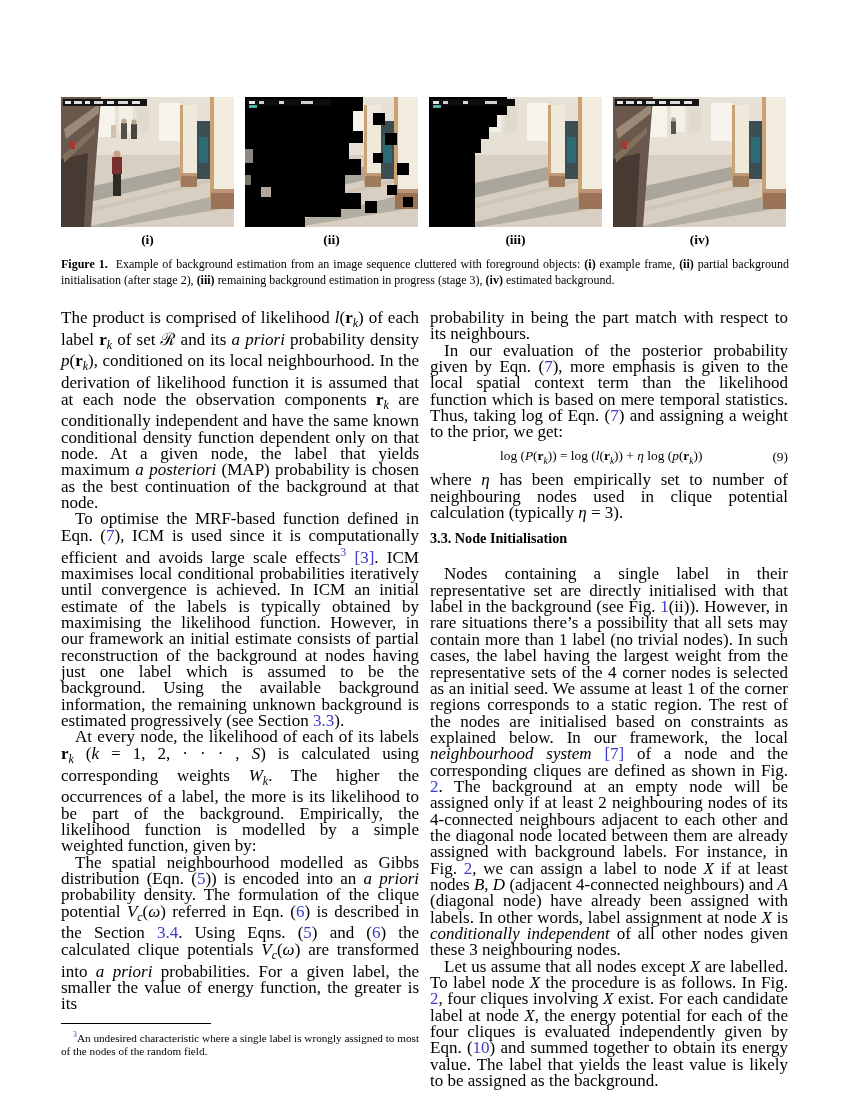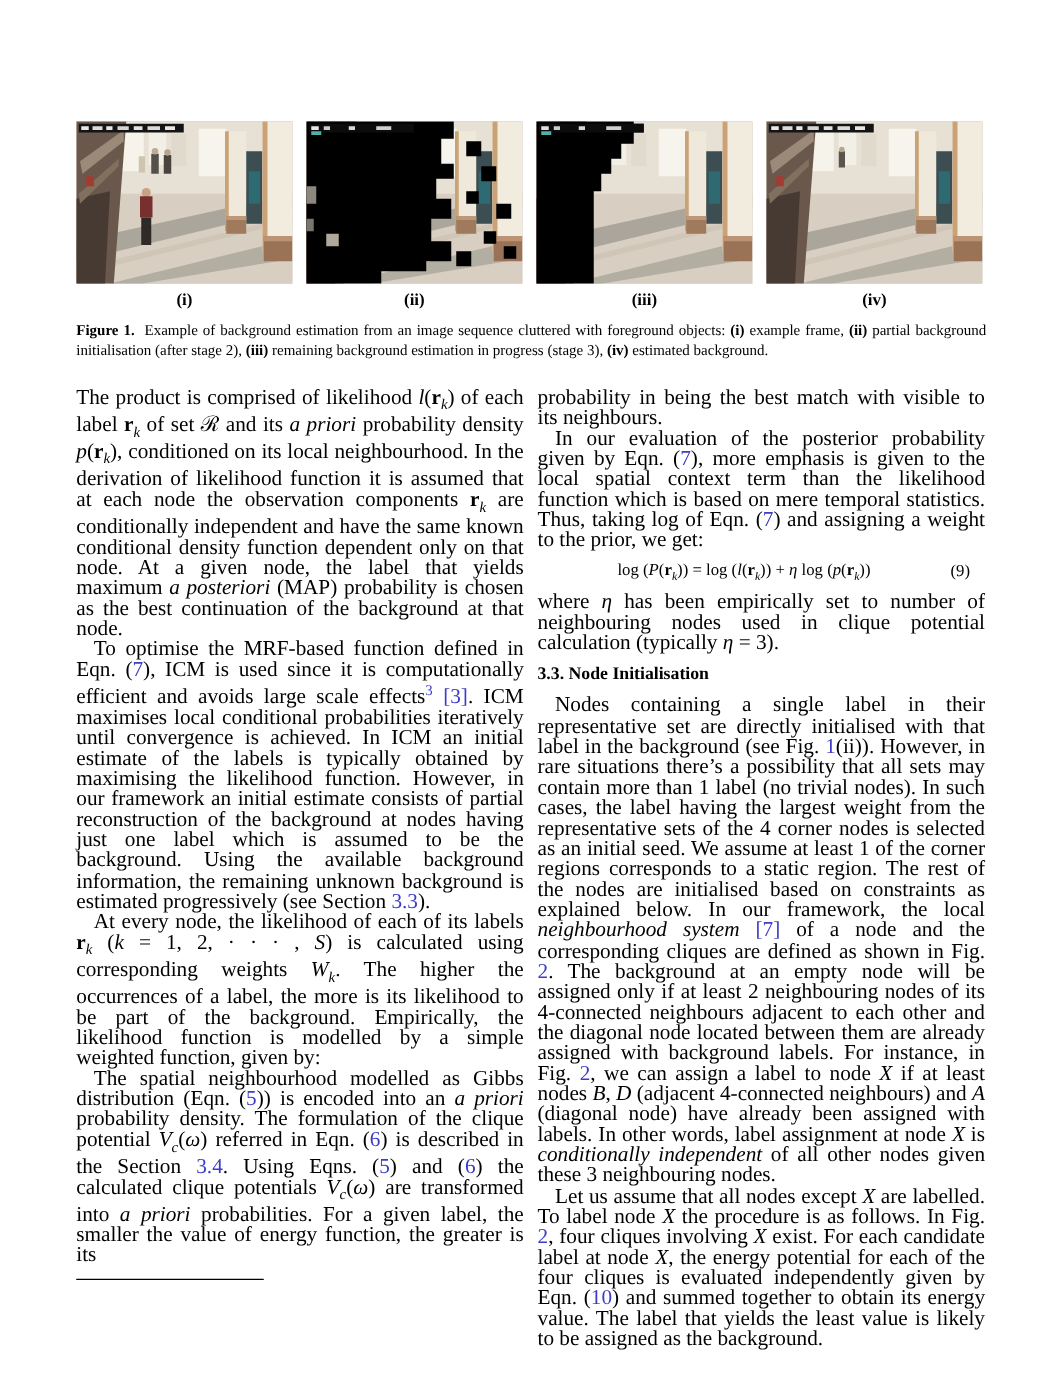--- a/index.html
+++ b/index.html
@@ -25,22 +25,22 @@
     margin-top:8px;
     font-size:12px;line-height:16px;
     text-align:justify;
   }
 
   
   .columns{display:flex;gap:11px;margin-top:22px;}
   .col{width:358px;flex:0 0 auto;}
   .para{margin:0;font-size:17px;line-height:16.35px;text-align:justify;}
   .para.indent{text-indent:14px;}
-  .heading{margin:9px 0 8px 0;font-size:14.2px;font-weight:bold;}
-  .equation{display:flex;align-items:center;margin:7px 12px 7px 0;font-size:13.4px;}
+  .heading{margin:9px 0 19px 0;font-size:14.2px;font-weight:bold;}
+  .equation{display:flex;align-items:center;margin:7px 0 7px 0;font-size:13.4px;}
   .eq-body{flex:1;text-align:center;}
   .eq-num{text-align:right;}
   sub{font-size:70%;}
   sub sub{font-size:85%;}
   sup{font-size:70%;}
   .sum{font-size:18px;font-weight:normal;vertical-align:-3px;}
   .sumlim{display:inline-block;vertical-align:-7px;line-height:1;margin:0 2px 0 1px;font-size:8.5px;text-align:left;}
   .sumlim .top{display:block;margin-bottom:3px;}
   .sumlim .bot{display:block;}
   a.ref{color:#3c3cc8;text-decoration:none;cursor:pointer;}
@@ -169,23 +169,24 @@
 
     <div class="figure-caption"><b>Figure 1.</b>&nbsp; Example of background estimation from an image sequence cluttered with foreground objects: <b>(i)</b> example frame, <b>(ii)</b> partial background initialisation (after stage 2), <b>(iii)</b> remaining background estimation in progress (stage 3), <b>(iv)</b> estimated background.</div>
 
     <div class="columns">
       <div class="col" id="left-column">
           <p class="para">The product is comprised of likelihood <i>l</i>(<b>r</b><sub><i>k</i></sub>) of each label <b>r</b><sub><i>k</i></sub> of set ℛ and its <i>a priori</i> probability density <i>p</i>(<b>r</b><sub><i>k</i></sub>), conditioned on its local neighbourhood.  In the derivation of likelihood function it is assumed that at each node the observation components <b>r</b><sub><i>k</i></sub> are conditionally independent and have the same known conditional density function dependent only on that node. At a given node, the label that yields maximum <i>a posteriori</i> (MAP) probability is chosen as the best continuation of the background at that node.</p>
           <p class="para indent">To optimise the MRF-based function defined in Eqn. (<a class="ref">7</a>), ICM is used since it is computationally efficient and avoids large scale effects<sup class="ref">3</sup> <a class="ref">[3]</a>.  ICM maximises local conditional probabilities iteratively until convergence is achieved.  In ICM an initial estimate of the labels is typically obtained by maximising the likelihood function. However, in our framework an initial estimate consists of partial reconstruction of the background at nodes having just one label which is assumed to be the background.  Using the available background information, the remaining unknown background is estimated progressively (see Section <a class="ref">3.3</a>).</p>
           <p class="para indent">At every node, the likelihood of each of its labels <b>r</b><sub><i>k</i></sub> (<i>k</i> = 1, 2, · · · , <i>S</i>) is calculated using corresponding weights <i>W<sub>k</sub></i>. The higher the occurrences of a label, the more is its likelihood to be part of the background.  Empirically, the likelihood function is modelled by a simple weighted function, given by:</p>
           <p class="para indent">The spatial neighbourhood modelled as Gibbs distribution (Eqn. (<a class="ref">5</a>)) is encoded into an <i>a priori</i> probability density.  The formulation of the clique potential <i>V<sub>c</sub></i>(<i>ω</i>) referred in Eqn. (<a class="ref">6</a>) is described in the Section <a class="ref">3.4</a>.  Using Eqns. (<a class="ref">5</a>) and (<a class="ref">6</a>) the calculated clique potentials <i>V<sub>c</sub></i>(<i>ω</i>) are transformed into <i>a priori</i> probabilities.  For a given label, the smaller the value of energy function, the greater is its</p>
           <hr class="footnote-rule">
+          <p class="footnote"><span style="display:inline-block;width:12px"></span><sup class="fnmark">3</sup>An undesired characteristic where a single label is wrongly assigned to most of the nodes of the random field.</p>
         </div>
       <div class="col" id="right-column">
-          <p class="para">probability in being the best match with visible to its neighbours.</p>
+          <p class="para">probability in being the part match with respect to its neighbours.</p>
           <p class="para indent">In our evaluation of the posterior probability given by Eqn. (<a class="ref">7</a>), more emphasis is given to the local spatial context term than the likelihood function which is based on mere temporal statistics. Thus, taking log of Eqn. (<a class="ref">7</a>) and assigning a weight to the prior, we get:</p>
           <div class="equation">
             <span class="eq-body">log (<i>P</i>(<b>r</b><sub><i>k</i></sub>)) = log (<i>l</i>(<b>r</b><sub><i>k</i></sub>)) + <i>η</i> log (<i>p</i>(<b>r</b><sub><i>k</i></sub>))</span>
             <span class="eq-num">(9)</span>
           </div>
           <p class="para">where <i>η</i> has been empirically set to number of neighbouring nodes used in clique potential calculation (typically <i>η</i> = 3).</p>
           <h3 class="heading">3.3. Node Initialisation</h3>
           <p class="para indent">Nodes containing a single label in their representative set are directly initialised with that label in the background (see Fig. <a class="ref">1</a>(ii)).  However, in rare situations there’s a possibility that all sets may contain more than 1 label (no trivial nodes). In such cases, the label having the largest weight from the representative sets of the 4 corner nodes is selected as an initial seed.  We assume at least 1 of the corner regions corresponds to a static region. The rest of the nodes are initialised based on constraints as explained below.  In our framework, the local <i>neighbourhood system</i> <a class="ref">[7]</a> of a node and the corresponding cliques are defined as shown in Fig. <a class="ref">2</a>.  The background at an empty node will be assigned only if at least 2 neighbouring nodes of its 4-connected neighbours adjacent to each other and the diagonal node located between them are already assigned with background labels.  For instance, in Fig. <a class="ref">2</a>, we can assign a label to node <i>X</i> if at least nodes <i>B</i>, <i>D</i> (adjacent 4-connected neighbours) and <i>A</i> (diagonal node) have already been assigned with labels.  In other words, label assignment at node <i>X</i> is <i>conditionally independent</i> of all other nodes given these 3 neighbouring nodes.</p>
           <p class="para indent">Let us assume that all nodes except <i>X</i> are labelled.  To label node <i>X</i> the procedure is as follows.  In Fig. <a class="ref">2</a>, four cliques involving <i>X</i> exist. For each candidate label at node <i>X</i>, the energy potential for each of the four cliques is evaluated independently given by Eqn. (<a class="ref">10</a>) and summed together to obtain its energy value.  The label that yields the least value is likely to be assigned as the background.</p>
         </div>

